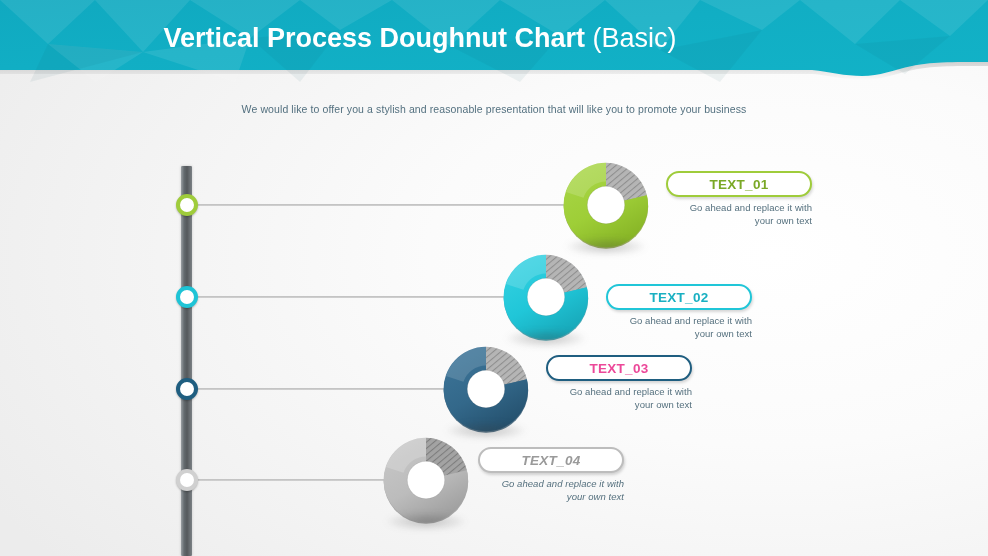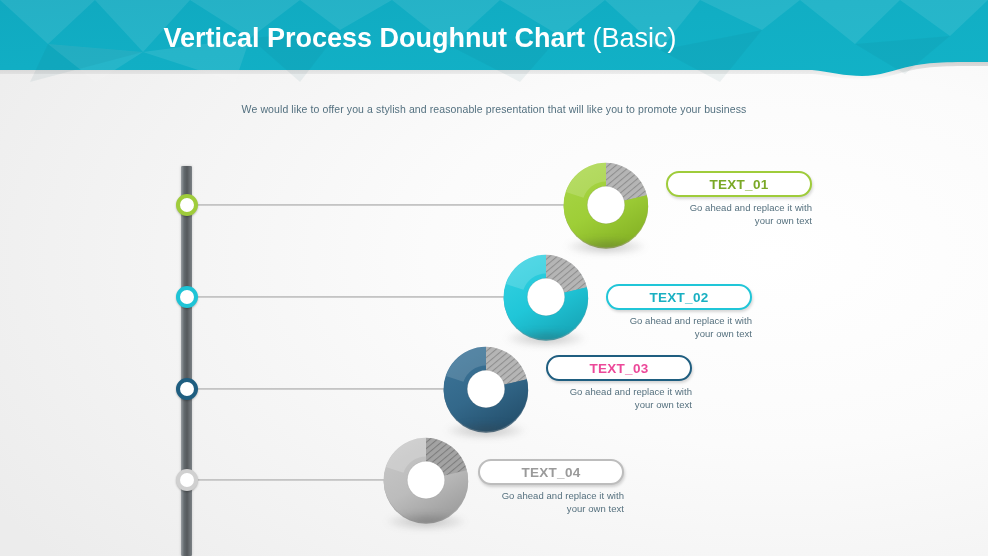--- a/index.html
+++ b/index.html
@@ -309,21 +309,21 @@
     <svg width="96" height="96" viewBox="0 0 100 100">
       <circle cx="50" cy="51.5" r="44" fill="#8d8d8d" opacity="0.75"></circle>
       <path d="M50,6 A44,44 0 0,1 92.63,39.95 L50,50 Z" fill="url(#hatchDark)"></path>
       <path d="M92.63,39.95 A44,44 0 1,1 50,6 L50,50 Z" fill="url(#gGray)"></path>
       <circle cx="50" cy="50" r="19.5" fill="#ffffff"></circle>
       <circle cx="50" cy="50" r="19.5" fill="none" stroke="rgba(0,0,0,0.10)" stroke-width="1"></circle>
       <path d="M50,6 A44,44 0 0,0 8.2,36.5 L26.5,42.4 A25,25 0 0,1 50,25.5 Z" fill="#ffffff" opacity="0.18"></path>
     </svg>
   </div>
 
-  <div class="label-block" style="left:478px; top:459px; width:146px;">
+  <div class="label-block" style="left:478px; top:447px; width:146px;font-style:italic;">
     <div class="pill" style="border-color:#bdbdbd; color:#9a9a9a;">TEXT_04</div>
     <div class="desc">
       <span>Go ahead and replace it with</span><br>
       <span>your own text</span>
     </div>
   </div>
 
 </div>
 
 </body></html>

